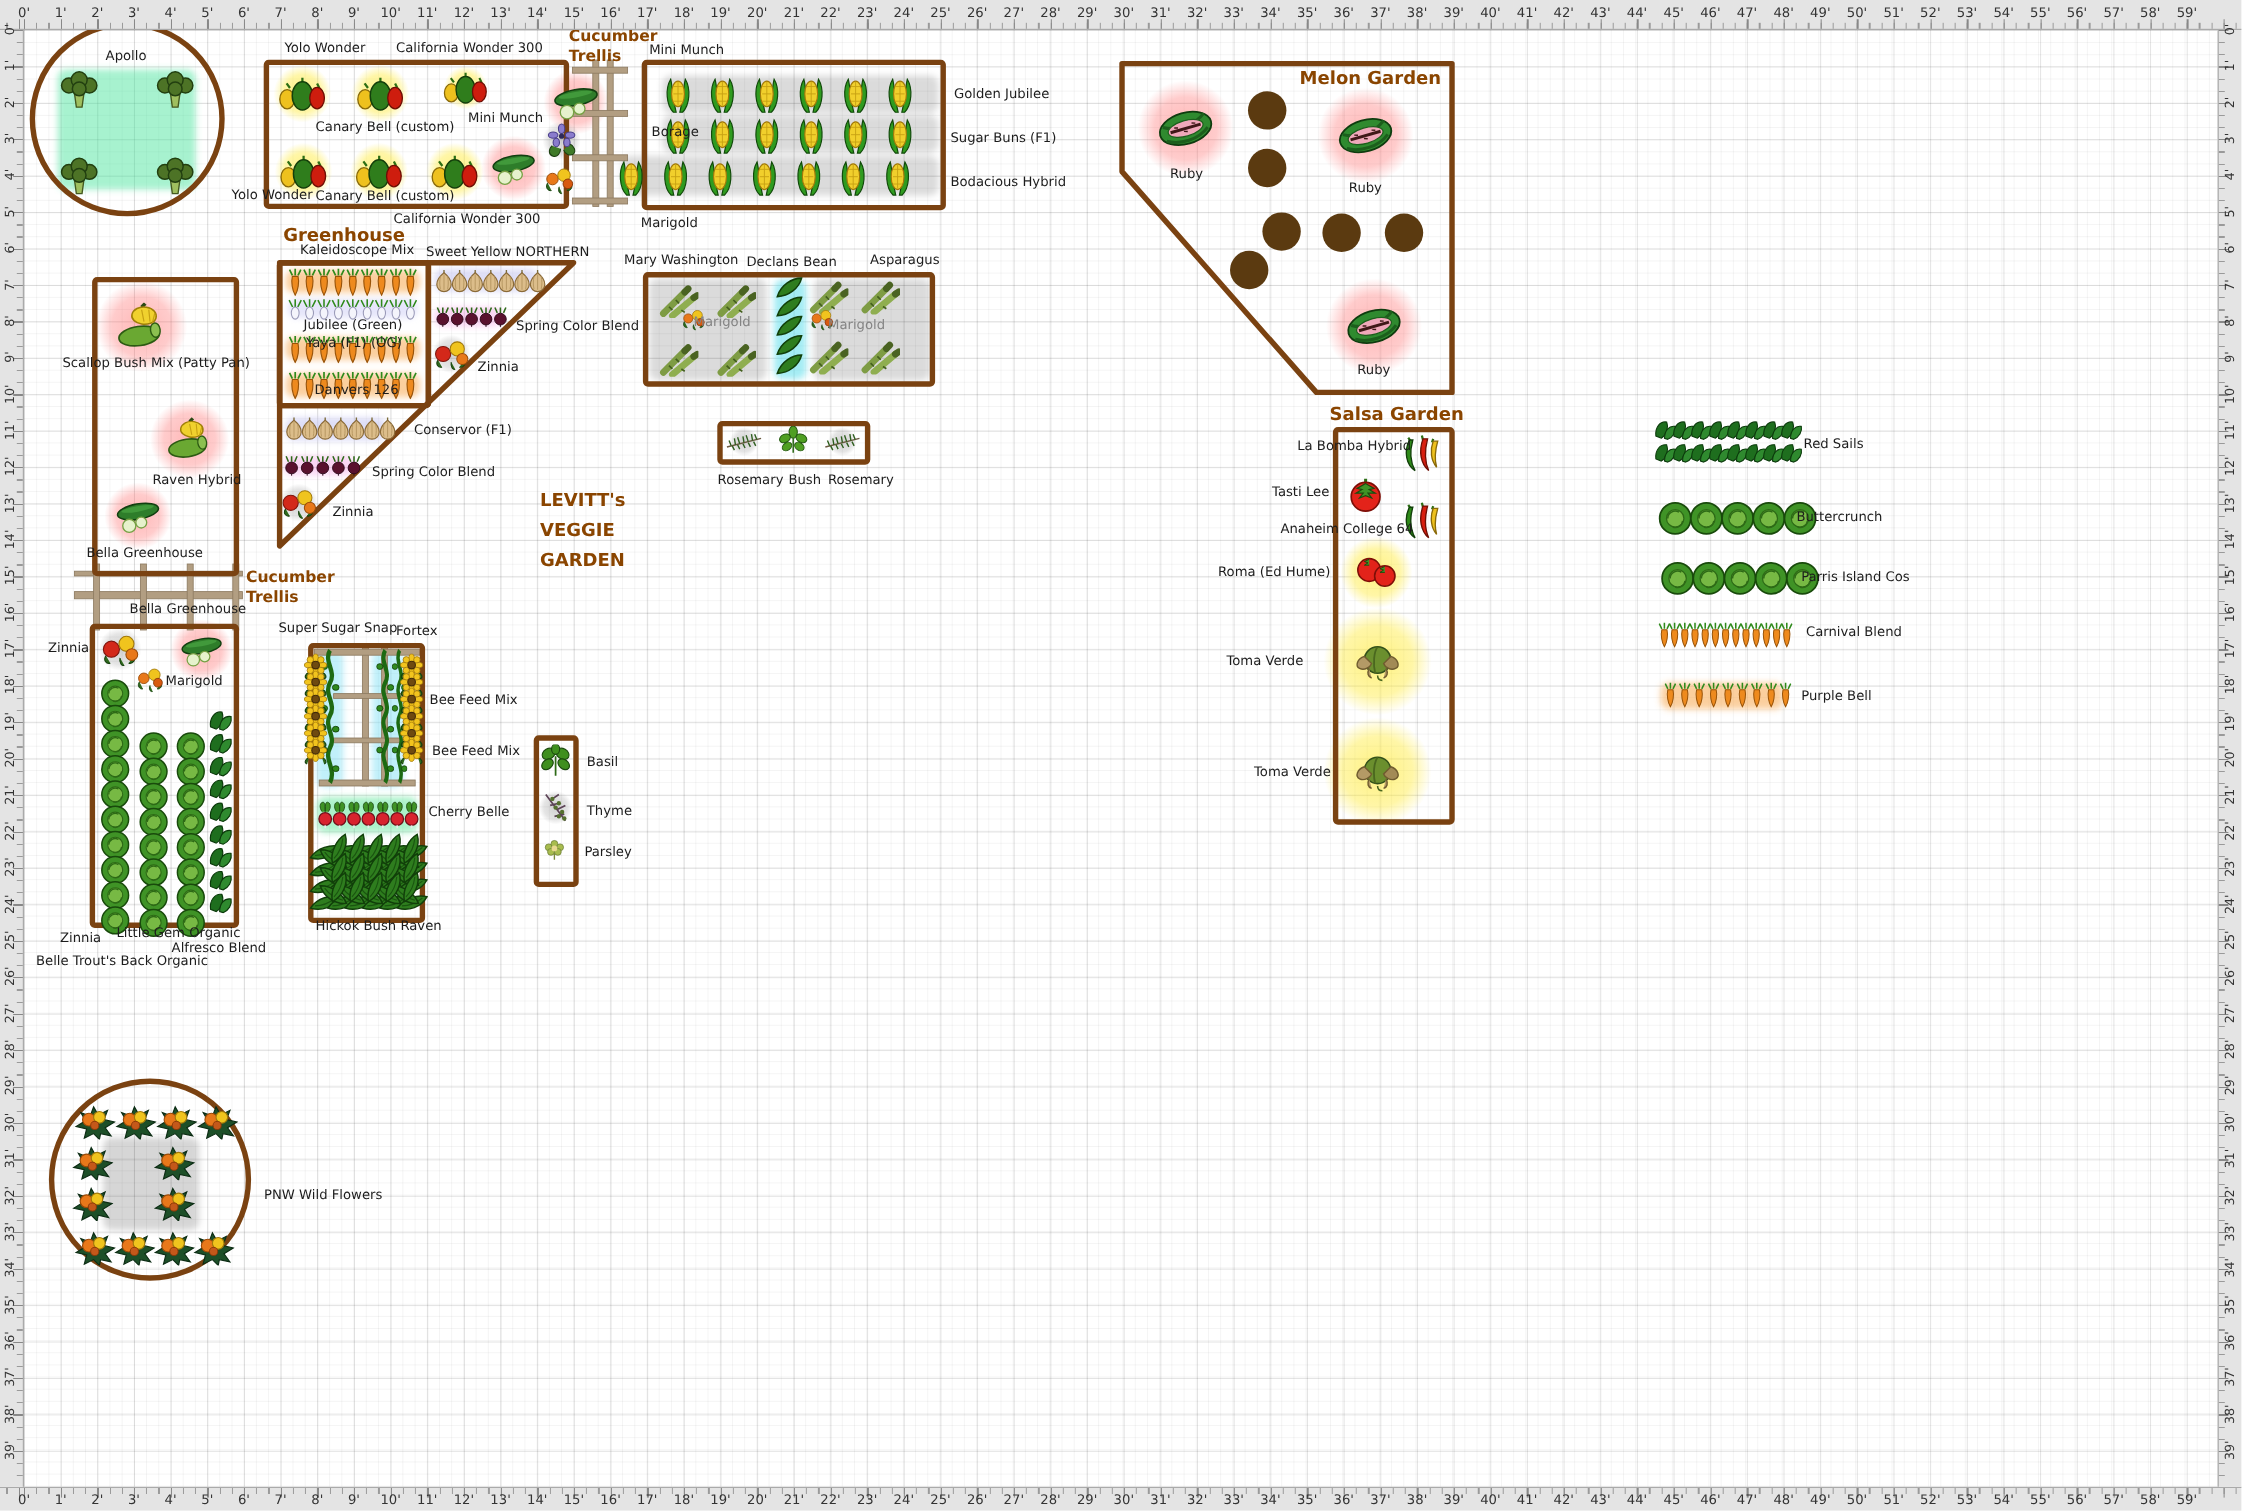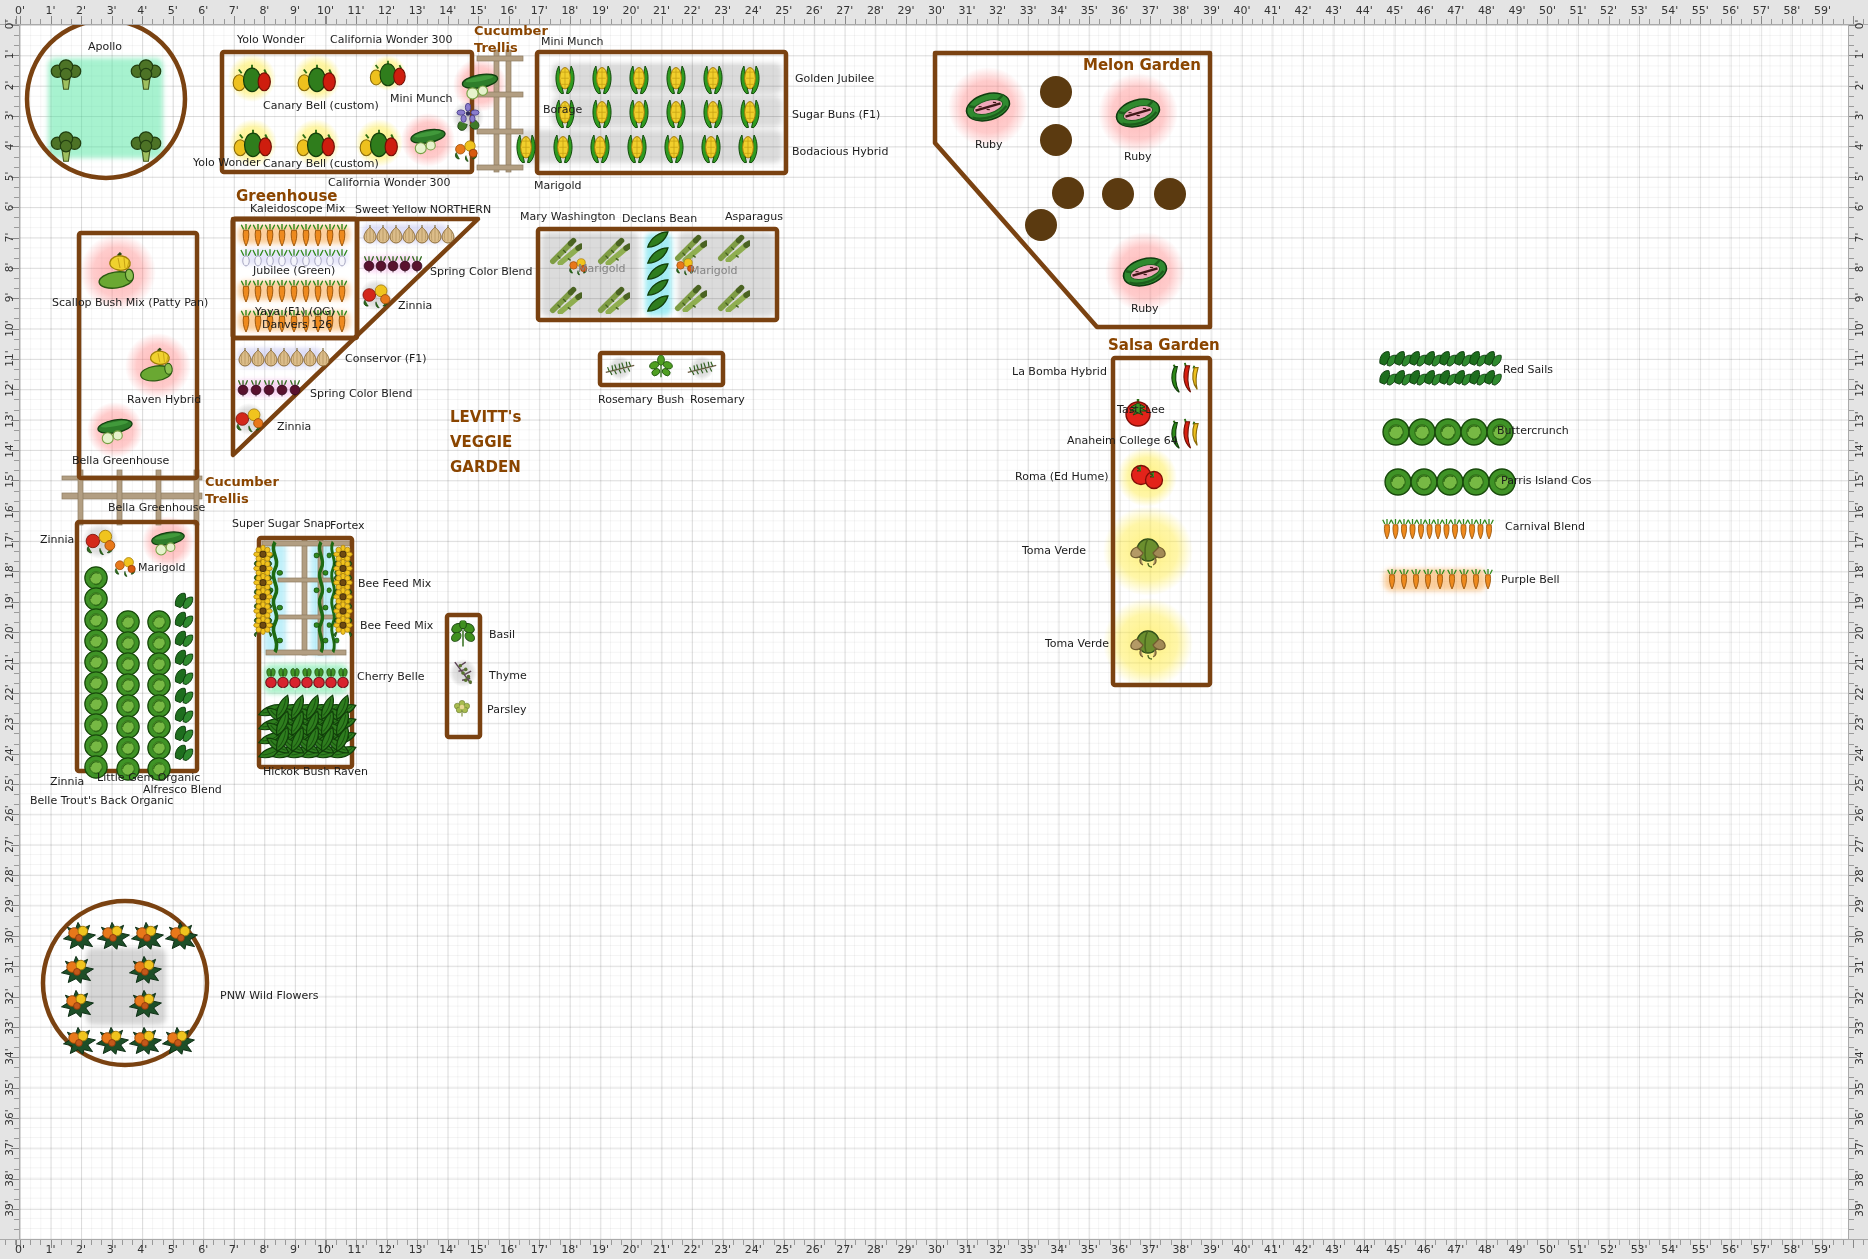--- a/index.html
+++ b/index.html
@@ -722,41 +722,41 @@
       <div class="lbl" style="left: 792px; top: 108px;">Sugar Buns (F1)</div>
       <div class="lbl" style="left: 792px; top: 145px;">Bodacious Hybrid</div>
       <div class="lbl title" style="left: 1083px; top: 53px;">Melon Garden</div>
       <div class="lbl" style="left: 975px; top: 138px;">Ruby</div>
       <div class="lbl" style="left: 1124px; top: 150px;">Ruby</div>
       <div class="lbl" style="left: 1131px; top: 302px;">Ruby</div>
       <div class="lbl title" style="left: 236px; top: 184px;">Greenhouse</div>
       <div class="lbl" style="left: 250px; top: 202px;">Kaleidoscope Mix</div>
       <div class="lbl" style="left: 355px; top: 203px;">Sweet Yellow NORTHERN</div>
       <div class="lbl" style="left: 253px; top: 264px;">Jubilee (Green)</div>
-      <div class="lbl" style="left: 255px; top: 305px;">Yaya (F1) (OG)</div>
+      <div class="lbl" style="left: 255px; top: 279px;">Yaya (F1) (OG)</div>
       <div class="lbl" style="left: 262px; top: 318px;">Danvers 126</div>
       <div class="lbl" style="left: 430px; top: 265px;">Spring Color Blend</div>
       <div class="lbl" style="left: 398px; top: 299px;">Zinnia</div>
       <div class="lbl" style="left: 345px; top: 352px;">Conservor (F1)</div>
       <div class="lbl" style="left: 310px; top: 387px;">Spring Color Blend</div>
       <div class="lbl" style="left: 277px; top: 420px;">Zinnia</div>
       <div class="lbl" style="left: 520px; top: 210px;">Mary Washington</div>
       <div class="lbl" style="left: 622px; top: 212px;">Declans Bean</div>
       <div class="lbl" style="left: 725px; top: 210px;">Asparagus</div>
       <div class="lbl gray" style="left: 578px; top: 262px;">Marigold</div>
       <div class="lbl gray" style="left: 690px; top: 264px;">Marigold</div>
       <div class="lbl title" style="left: 450px; top: 375px; margin-top: 30px;">LEVITT's
 VEGGIE
 GARDEN</div>
       <div class="lbl" style="left: 598px; top: 393px;">Rosemary</div>
       <div class="lbl" style="left: 657px; top: 393px;">Bush</div>
       <div class="lbl" style="left: 690px; top: 393px;">Rosemary</div>
       <div class="lbl title" style="left: 1108px; top: 333px;">Salsa Garden</div>
-      <div class="lbl" style="left: 1012px; top: 365px;">La Bomba Hybrid</div>
-      <div class="lbl" style="left: 1117px; top: 403px;">Tasti Lee</div>
+      <div class="lbl" style="left: 1081px; top: 365px;">La Bomba Hybrid</div>
+      <div class="lbl" style="left: 1060px; top: 403px;">Tasti Lee</div>
       <div class="lbl" style="left: 1067px; top: 434px;">Anaheim College 64</div>
       <div class="lbl" style="left: 1015px; top: 470px;">Roma (Ed Hume)</div>
       <div class="lbl" style="left: 1022px; top: 544px;">Toma Verde</div>
       <div class="lbl" style="left: 1045px; top: 637px;">Toma Verde</div>
       <div class="lbl" style="left: 1503px; top: 363px;">Red Sails</div>
       <div class="lbl" style="left: 1497px; top: 424px;">Buttercrunch</div>
       <div class="lbl" style="left: 1501px; top: 474px;">Parris Island Cos</div>
       <div class="lbl" style="left: 1505px; top: 520px;">Carnival Blend</div>
       <div class="lbl" style="left: 1501px; top: 573px;">Purple Bell</div>
       <div class="lbl" style="left: 52px; top: 296px;">Scallop Bush Mix (Patty Pan)</div>

